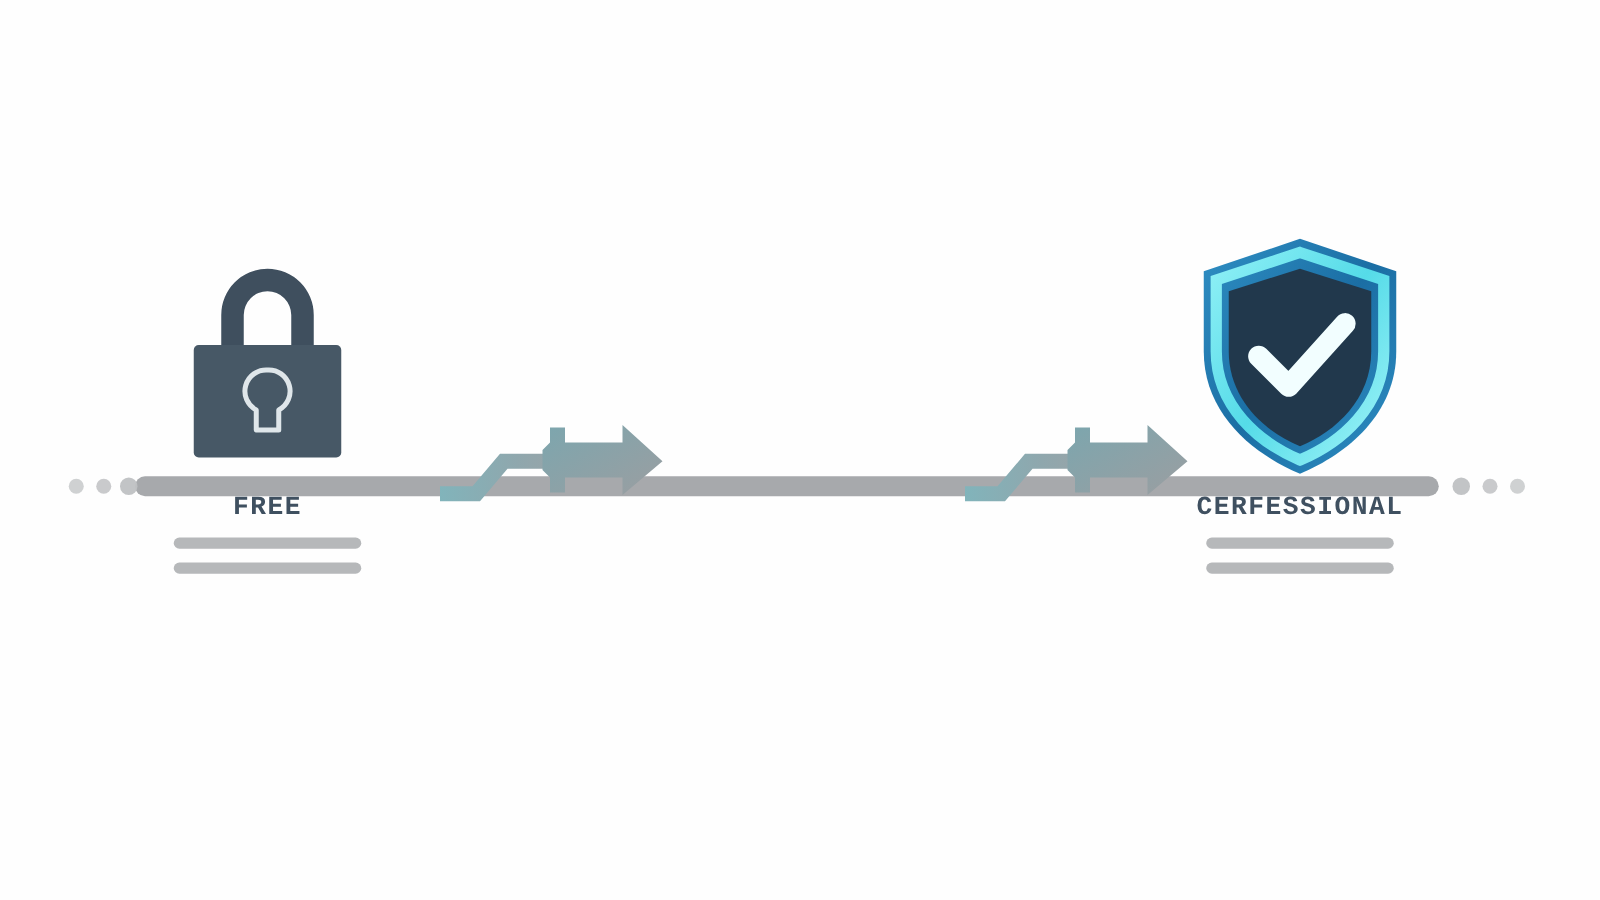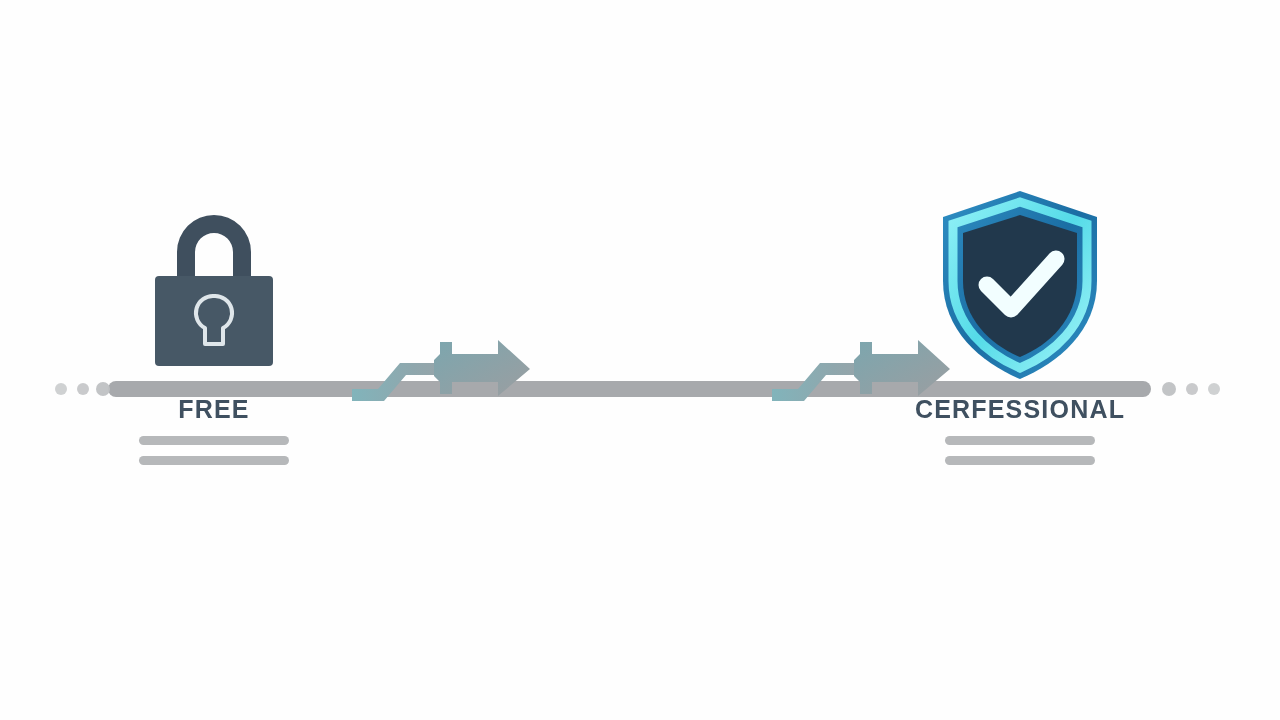--- a/index.html
+++ b/index.html
@@ -32,29 +32,29 @@
   .dot.r3{left:1208px;opacity:.75;}
 
   
   .arrow{position:absolute;width:180px;height:86px;}
   .arrow.a1{left:352px;top:318px;}
   .arrow.a2{left:772px;top:318px;}
 
   
   .node{position:absolute;text-align:center;}
   .node .label{
-    font-size:25px;font-weight:bold;letter-spacing:1.2px;
-    color:#3f5060;margin-top:8px;white-space:nowrap;
+    font-size:21px;font-weight:bold;letter-spacing:1.2px;
+    color:#3f5060;margin-top:8px;white-space:nowrap;font-family:Liberation Mono, monospace;
   }
   .bars{margin-top:12px;display:flex;flex-direction:column;align-items:center;gap:11px;}
   .bar{height:9px;border-radius:5px;background:#b6b8ba;}
 
   .node-free{left:64px;top:182px;width:300px;}
   .node-paid{left:500px;top:182px;width:300px;}
-  .node-pro{left:870px;top:182px;width:300px;}
+  .node-pro{left:890px;top:182px;width:300px;}
 
   .icon-wrap{height:205px;display:flex;align-items:center;justify-content:center;}
 </style>
 </head>
 <body>
 
 <div id="stage">
 
   <div class="rail"></div>
   <div class="dot d1"></div>

